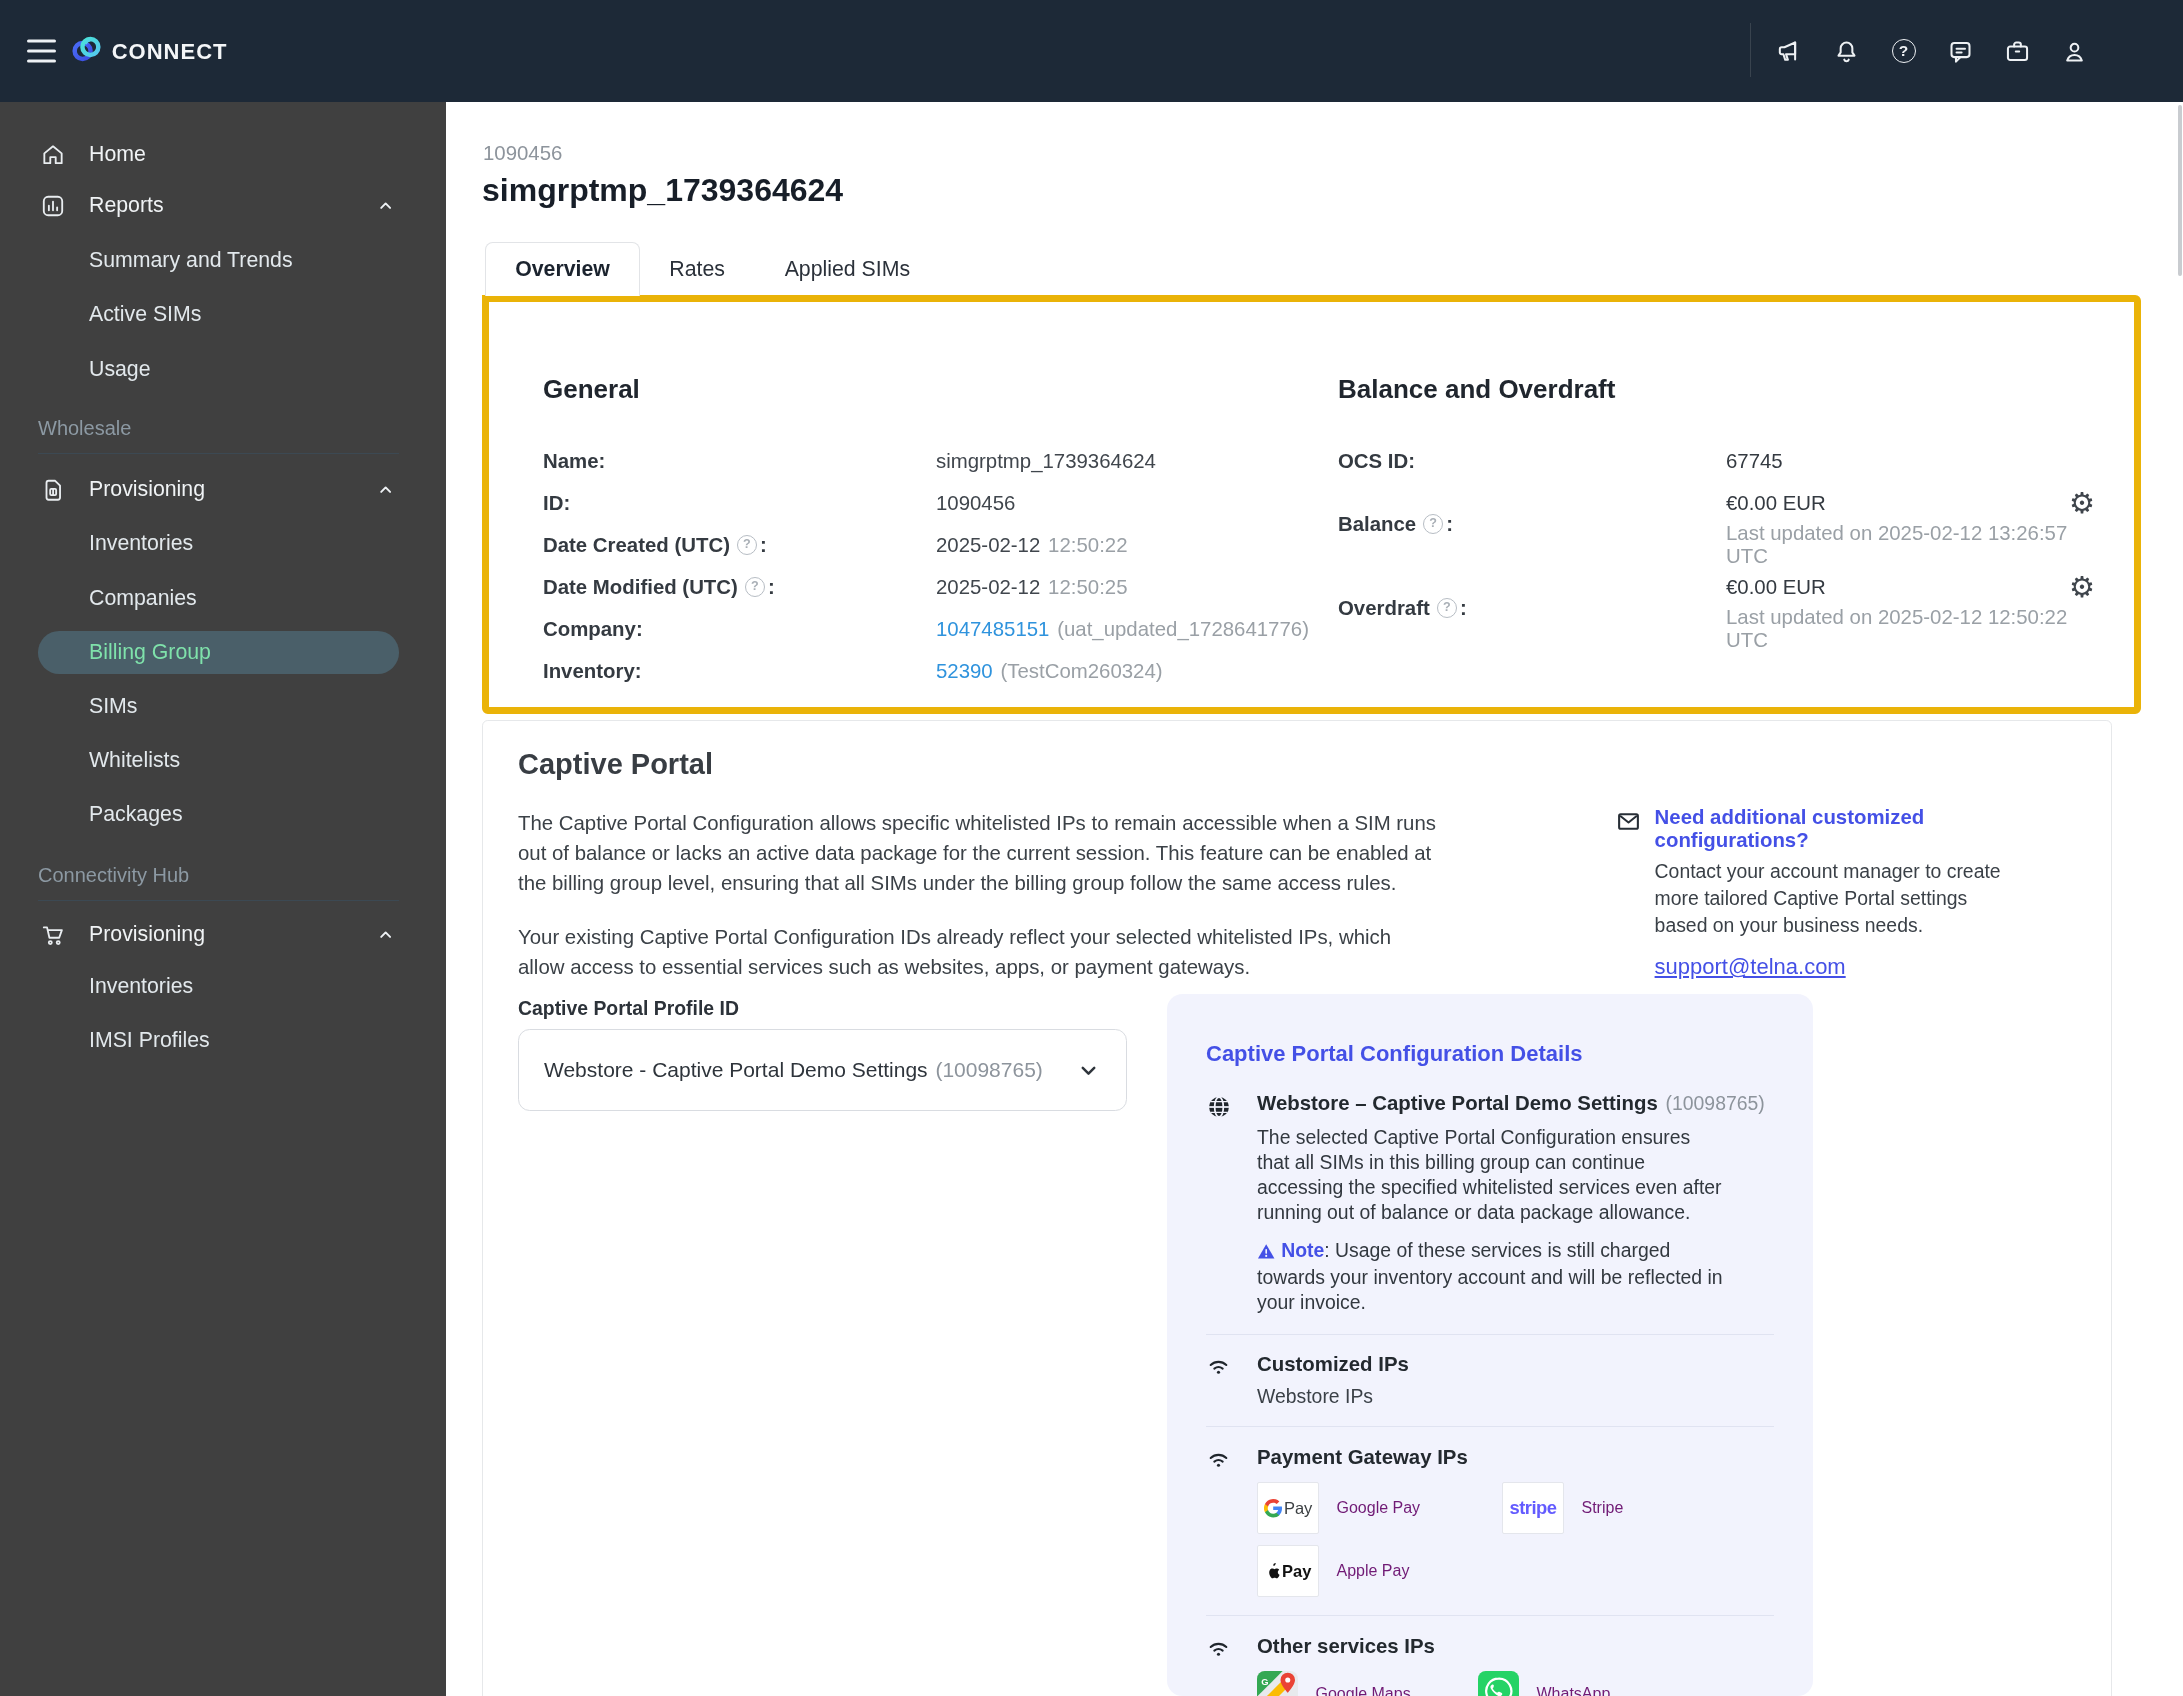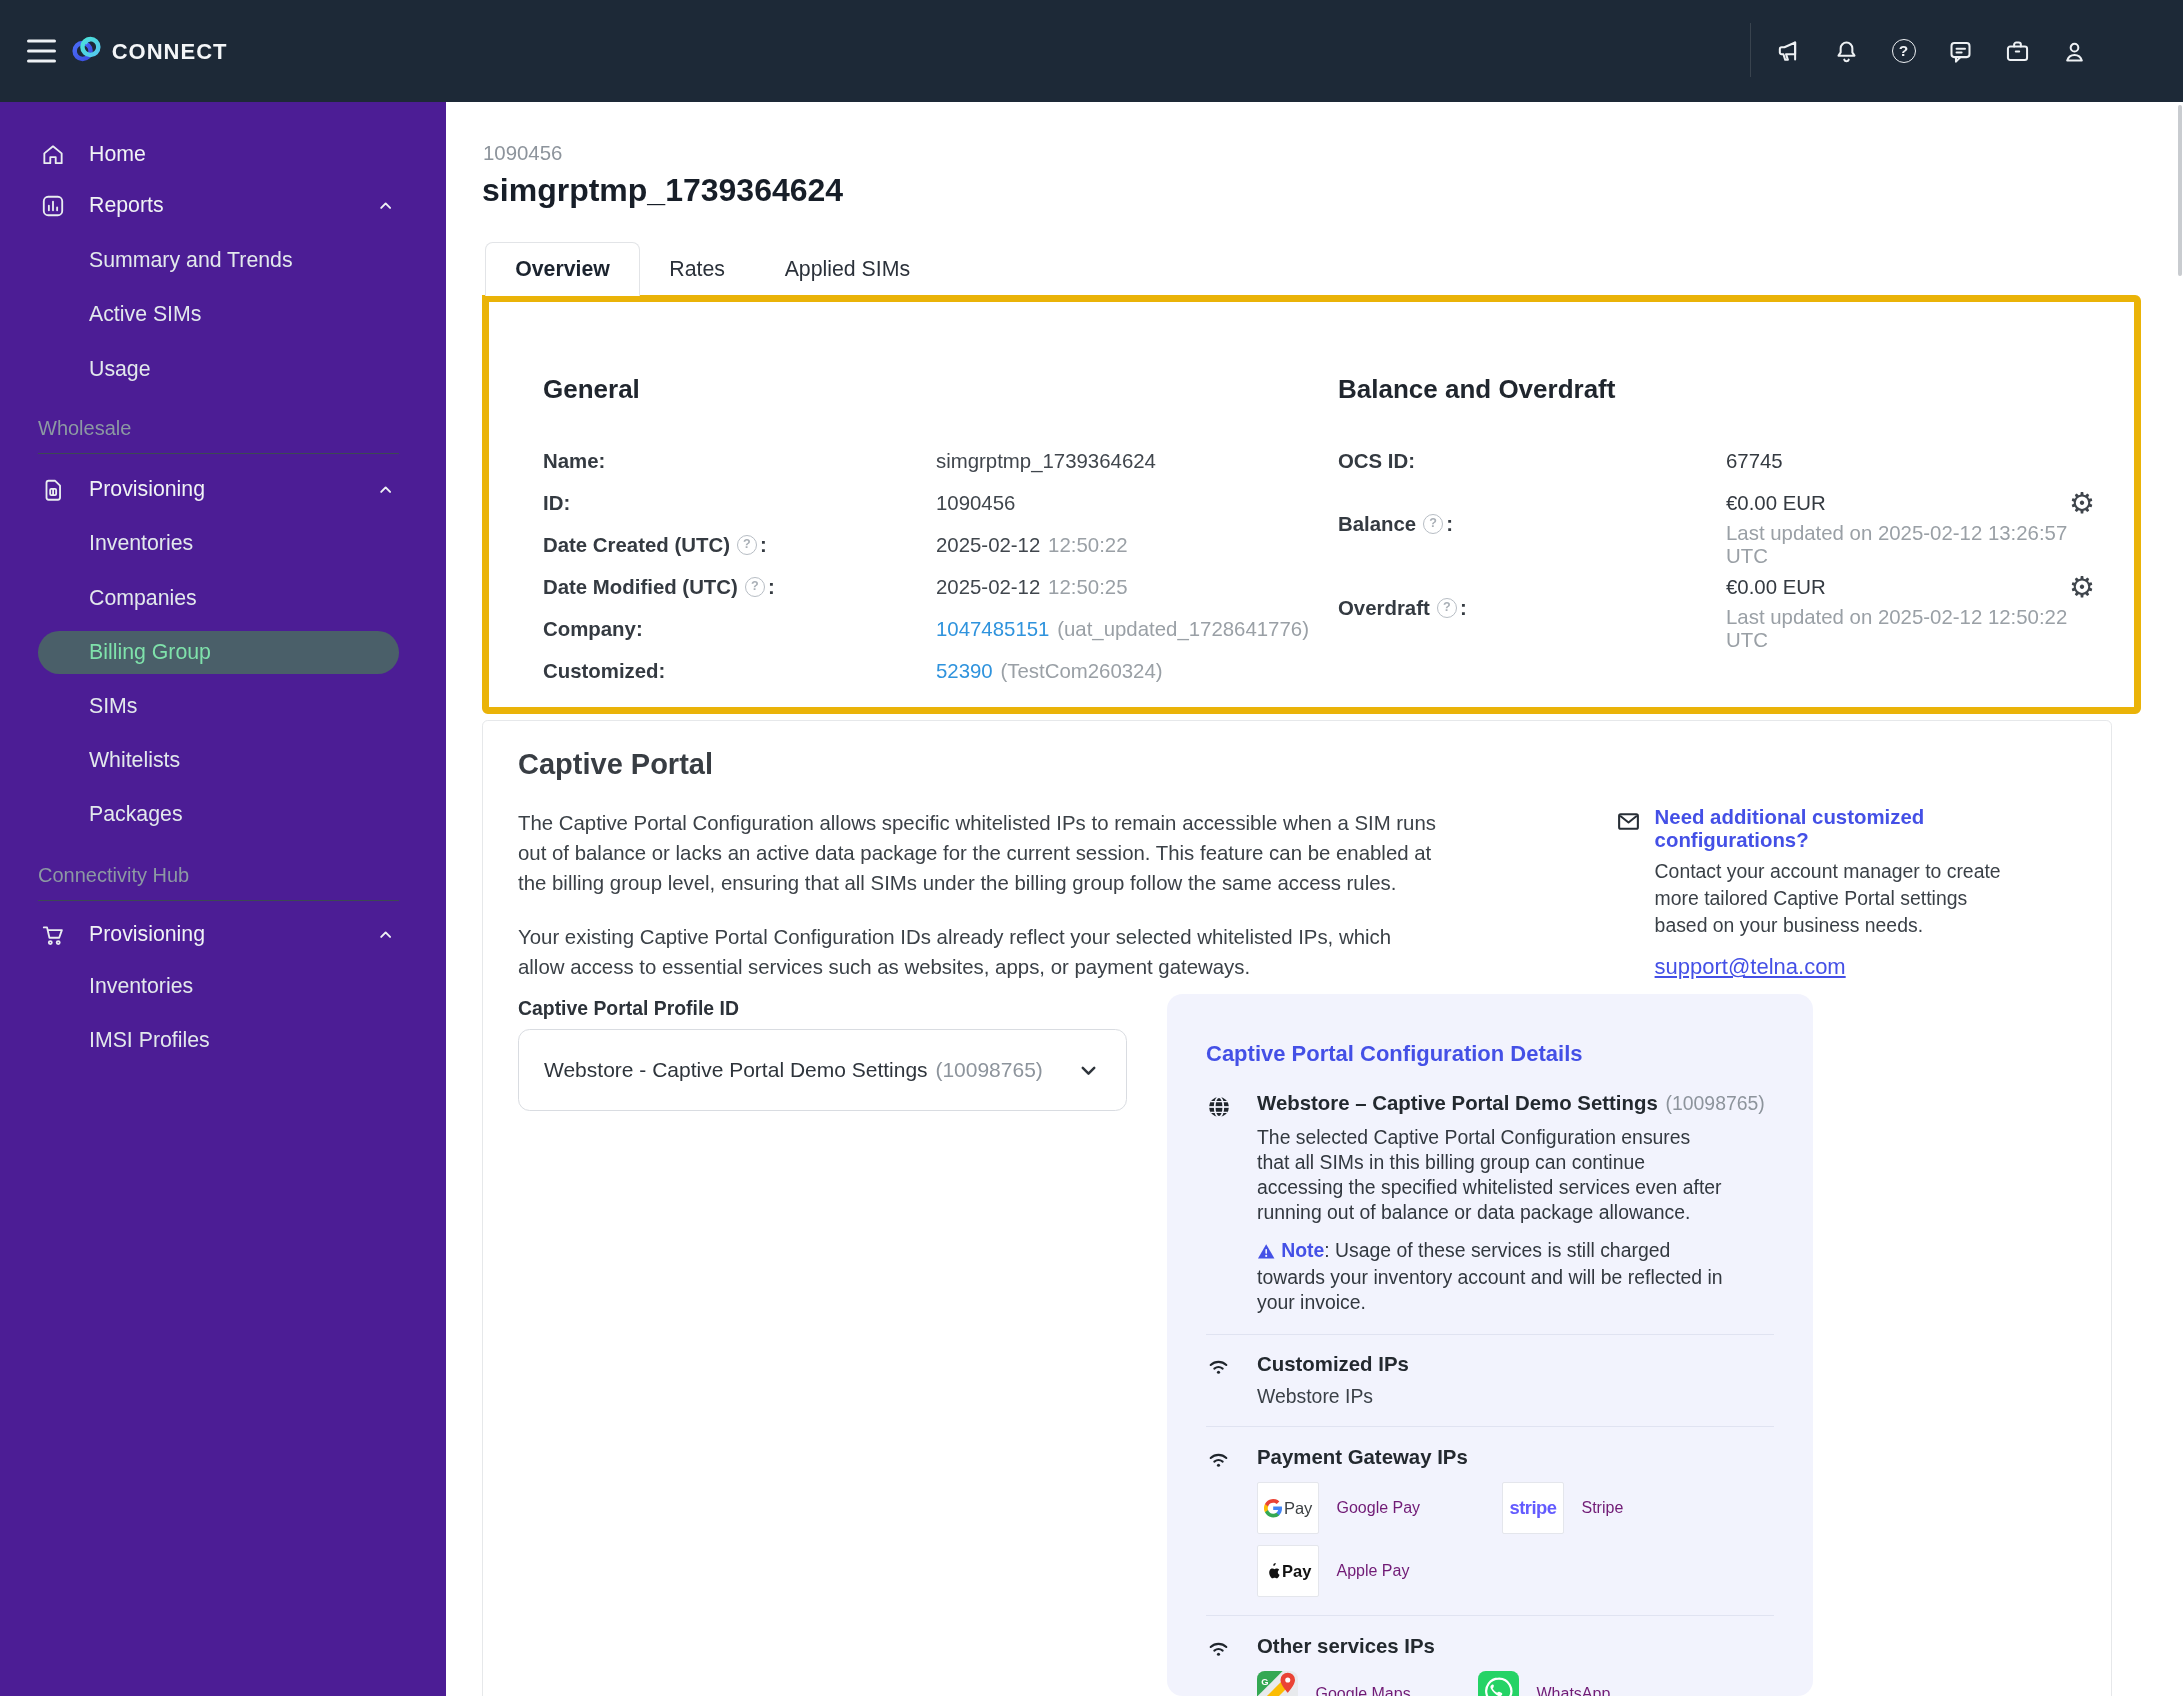--- a/index.html
+++ b/index.html
@@ -14,21 +14,21 @@
   .logo { position:absolute; left:70px; top:50%; transform:translateY(-50%); display:flex; align-items:center; gap:8.7px; }
   .brand { color:#f4f6f8; font-size:22px; font-weight:700; letter-spacing:1px; }
   .header-right { position:absolute; right:95px; top:0; height:102px; display:flex; align-items:center; gap:30px; }
   .header-divider { position:absolute; right:432px; top:23px; height:54px; width:1px; background:#39434e; }
   .hicon { width:27px; height:27px; display:flex; align-items:center; justify-content:center; cursor:pointer; }
   .hicon svg { stroke:#eef1f4; fill:none; stroke-width:1.8; stroke-linecap:round; stroke-linejoin:round; }
   .qcircle { width:24px; height:24px; border:1.9px solid #eef1f4; border-radius:50%; position:relative; }
   .qcircle::after { content:"?"; position:absolute; left:50%; top:50%; transform:translate(-50%,-52%); color:#eef1f4; font-size:15.5px; font-weight:700; }
 
   
-  .sidebar { position:absolute; top:102px; left:0; width:446px; height:1594px; background:#4c1d95; z-index:20; }
+  .sidebar { position:absolute; top:102px; left:0; width:446px; height:1594px; background:#404040; z-index:20; }
   .sb-item { position:absolute; left:0; width:446px; height:43px; display:flex; align-items:center; cursor:pointer; }
   .sb-icon { position:absolute; left:39px; width:27px; height:27px; display:flex; align-items:center; justify-content:center; }
   .sb-icon svg { stroke:#e9edf0; fill:none; stroke-width:1.7; stroke-linecap:round; stroke-linejoin:round; }
   .sb-label { position:absolute; left:89px; font-size:21.3px; color:#f0f3f5; }
   .sb-sub .sb-label { color:#e2e8ec; font-weight:400; }
   .sb-chevron { position:absolute; right:50px; width:21.3px; height:21.3px; }
   .sb-chevron svg { stroke:#eef1f4; fill:none; stroke-width:2.2; stroke-linecap:round; stroke-linejoin:round; }
   .sb-section { position:absolute; left:38px; font-size:20px; color:#8c99a3; }
   .sb-divider { position:absolute; left:38px; width:361px; height:1px; background:#3c4953; }
   .sb-pill { position:absolute; left:38px; width:361px; height:43px; border-radius:21.3px; background:#4a5f69; display:flex; align-items:center; cursor:pointer; }
@@ -338,21 +338,21 @@
               </span>
           </div>
           <div class="g-row">
             <span class="g-label">Company:</span>
             <span class="g-value">
                 <a class="link-blue">1047485151</a>
                 <span class="muted">(uat_updated_1728641776)</span>
               </span>
           </div>
           <div class="g-row">
-            <span class="g-label">Customized:</span>
+            <span class="g-label">Inventory:</span>
             <span class="g-value">
                 <a class="link-blue">52390</a>
                 <span class="muted">(TestCom260324)</span>
               </span>
           </div>
         </div>
       </div>
 
       <div class="col-balance">
         <div class="sec-heading">Balance and Overdraft</div>

